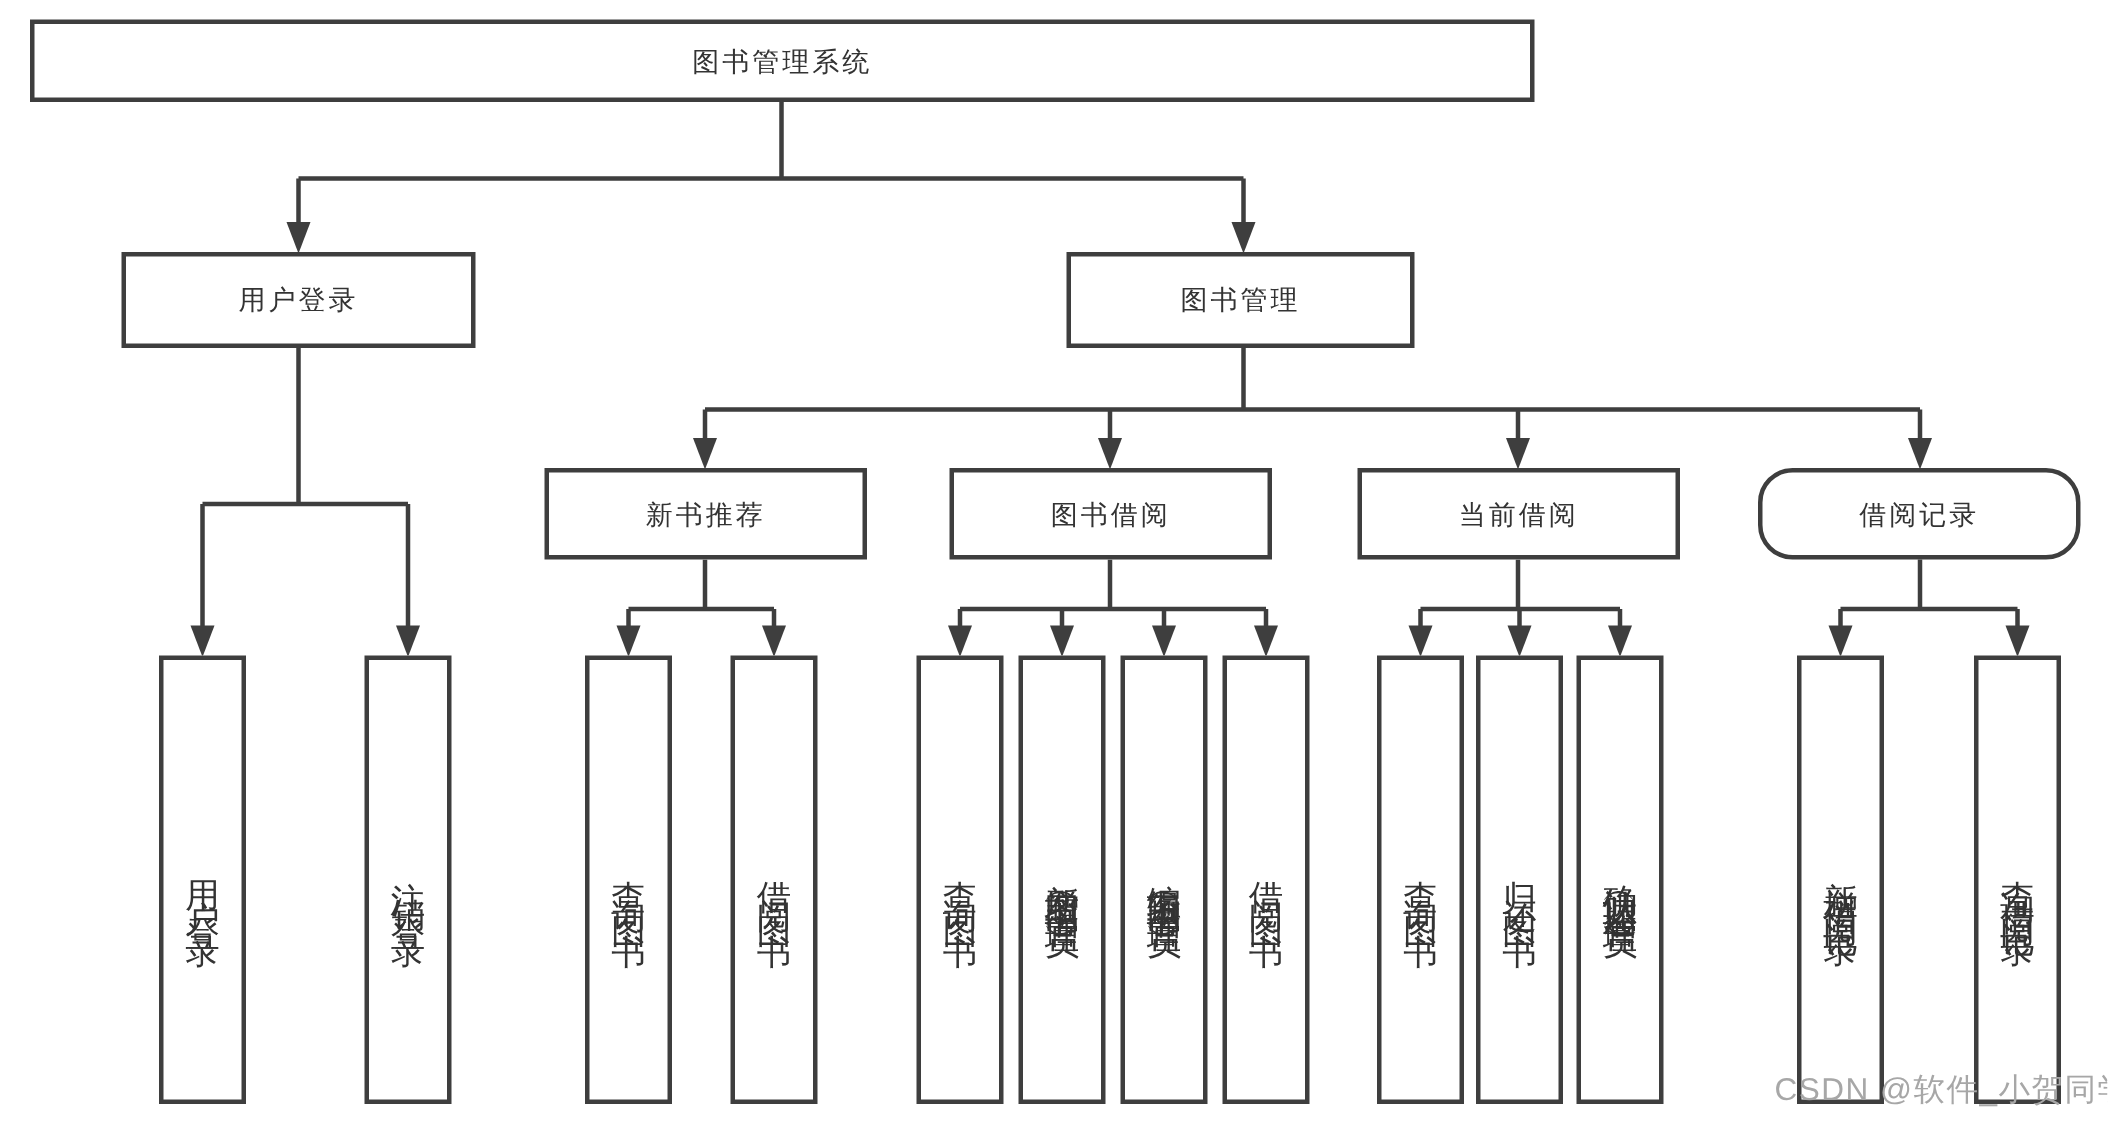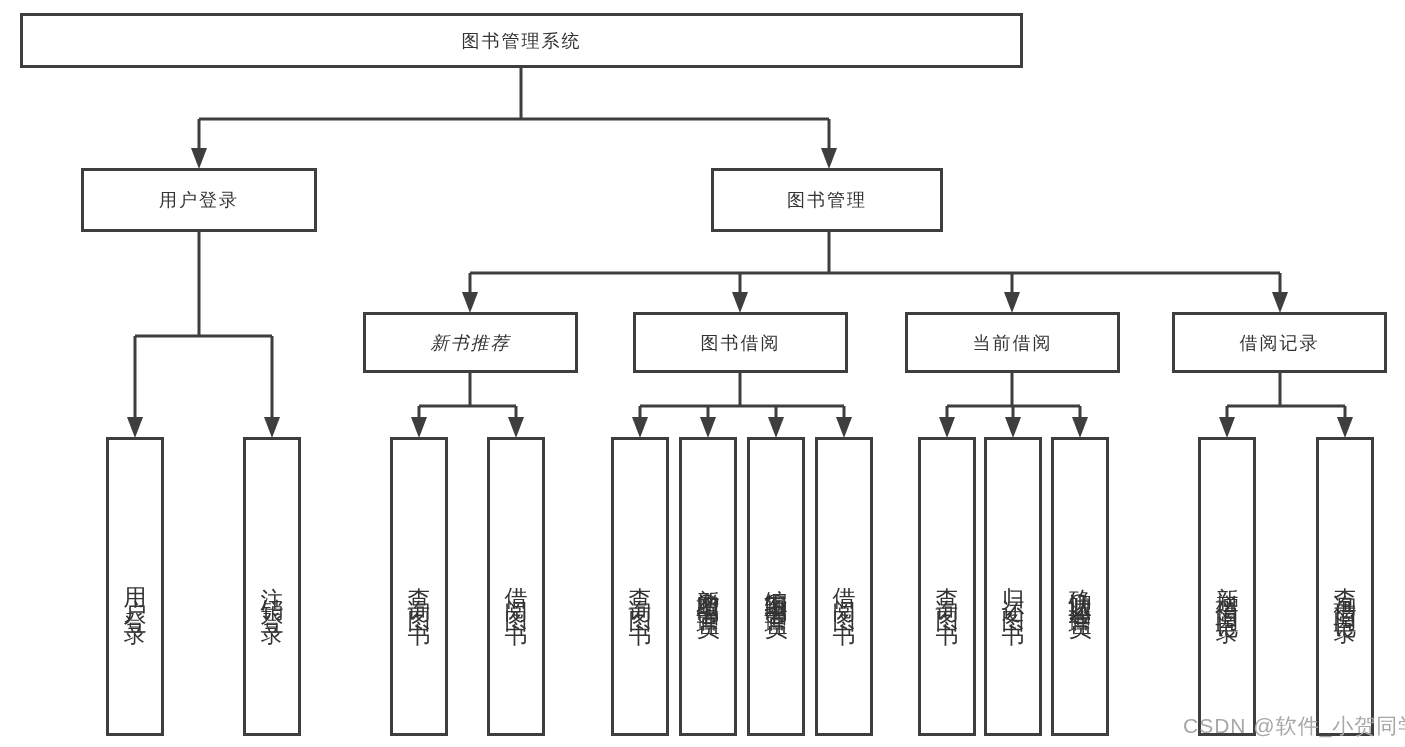--- a/index.html
+++ b/index.html
@@ -100,24 +100,24 @@
       <polygon points="1219,417 1235,417 1227,438"></polygon>
       <polygon points="1337,417 1353,417 1345,438"></polygon>
     </g>
   </svg>
 
   <div class="box hbox" style="left:20px; top:13px; width:1003px; height:55px;">图书管理系统</div>
 
   <div class="box hbox" style="left:81px; top:168px; width:236px; height:64px;">用户登录</div>
   <div class="box hbox" style="left:711px; top:168px; width:232px; height:64px;">图书管理</div>
 
-  <div class="box hbox" style="left:363px; top:312px; width:215px; height:61px;font-style:italic;">新书推荐</div>
+  <div class="box hbox" style="left:363px; top:312px; width:215px; height:61px;">新书推荐</div>
   <div class="box hbox" style="left:633px; top:312px; width:215px; height:61px;">图书借阅</div>
   <div class="box hbox" style="left:905px; top:312px; width:215px; height:61px;">当前借阅</div>
-  <div class="box hbox" style="left:1172px; top:312px; width:215px; height:61px;">借阅记录</div>
+  <div class="box hbox" style="left:1172px; top:312px; width:215px; height:61px;border-radius:23px;">借阅记录</div>
 
   <div class="box vbox ls4" style="left:106px; top:437px; width:58px; height:299px;">用户登录</div>
   <div class="box vbox ls4" style="left:243px; top:437px; width:58px; height:299px;">注销登录</div>
 
   <div class="box vbox ls4" style="left:390px; top:437px; width:58px; height:299px;">查询图书</div>
   <div class="box vbox ls4" style="left:487px; top:437px; width:58px; height:299px;">借阅图书</div>
 
   <div class="box vbox ls4" style="left:611px; top:437px; width:58px; height:299px;">查询图书</div>
   <div class="box vbox ls9" style="left:679px; top:437px; width:58px; height:299px;">新增图书（管理员）</div>
   <div class="box vbox ls9" style="left:747px; top:437px; width:58px; height:299px;">编辑图书（管理员）</div>

